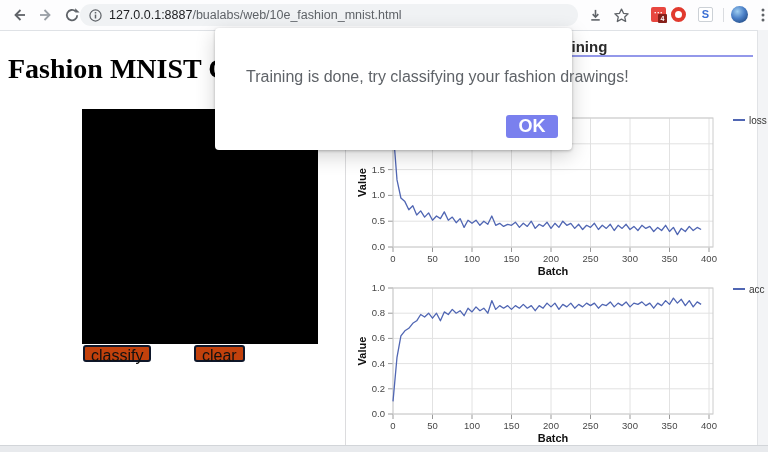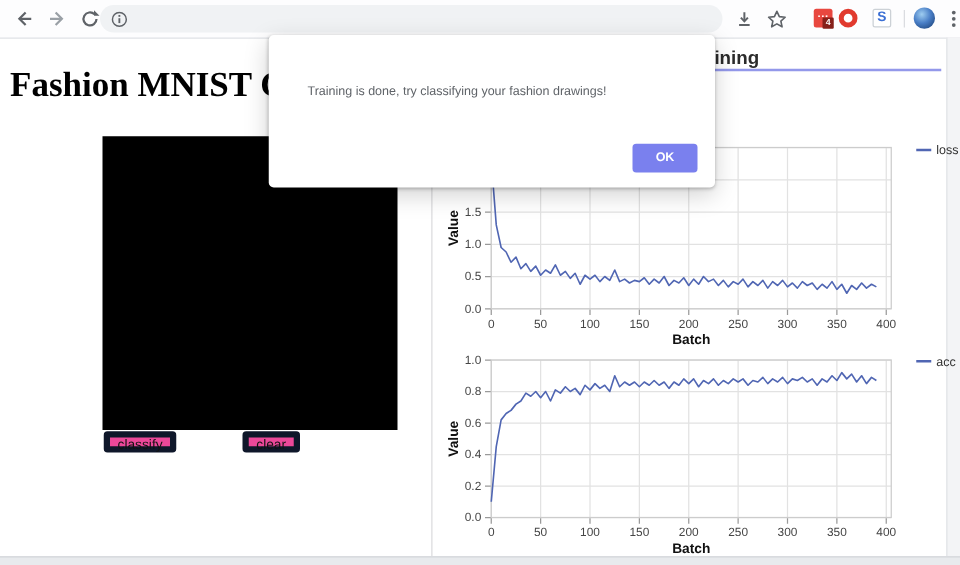--- a/index.html
+++ b/index.html
@@ -18,44 +18,44 @@
   .ext-sq{position:absolute;left:651px;top:7px;width:15px;height:15px;background:#e8473f;border-radius:2px;color:#fff;font-weight:bold;font-size:9px;line-height:13px;text-align:center;cursor:pointer;}
   .ext-badge{position:absolute;left:7px;top:7px;width:9px;height:9px;background:#86201a;color:#fff;font-size:7px;line-height:9px;text-align:center;border-radius:1px;font-weight:bold;}
   .ext-o{position:absolute;left:671px;top:7px;width:7px;height:7px;background:#fff;border:4px solid #e13a2e;border-radius:50%;cursor:pointer;}
   .ext-s{position:absolute;left:698px;top:7px;width:13px;height:13px;background:#fff;border:1px solid #ccd1d6;border-radius:2px;color:#3b6fd4;font-weight:bold;font-size:11px;line-height:13px;text-align:center;cursor:pointer;}
   .tb-sep{position:absolute;left:723px;top:8px;width:1px;height:14px;background:#dadce0;}
   .globe{position:absolute;left:731px;top:6px;width:17px;height:17px;border-radius:50%;cursor:pointer;
     background:radial-gradient(circle at 38% 32%, #9ecdf0 0%, #4a7fc7 45%, #27518c 80%, #1b3a66 100%);}
   
   #heading{position:absolute;left:8px;top:34px;font-family:"Liberation Serif",serif;font-weight:bold;font-size:28px;color:#000;white-space:nowrap;}
   #draw-canvas{position:absolute;left:82px;top:109px;width:236px;height:235px;background:#000;cursor:crosshair;}
-  .pg-btn{position:absolute;top:345px;height:17px;font-family:"Liberation Sans",sans-serif;font-size:11px;color:#111;
-    background:#ec4899;border:5px solid #0f172a;border-radius:3px;padding:0 6px;cursor:pointer;}
+  .pg-btn{position:absolute;top:345px;height:17px;font-family:"Liberation Sans",sans-serif;font-size:16px;color:#111;
+    background:#c2410c;border:2px solid #0f172a;border-radius:3px;padding:0 6px;cursor:pointer;}
   #btn-classify{left:83px;}
   #btn-clear{left:151px;margin-left:43px;}
   
   #visor-divider{position:absolute;left:345px;top:30px;width:1px;height:415px;background:#dcdcde;}
   #right-gutter{position:absolute;left:757px;top:30px;width:11px;height:415px;background:#f3f4f6;border-left:1px solid #e1e3e6;}
   #tab-label{position:absolute;left:549px;top:38px;font-size:15px;font-weight:bold;color:#2b2b2b;cursor:pointer;}
   #tab-underline{position:absolute;left:349px;top:55px;width:404px;height:2px;background:#9398ea;}
   svg.chart{position:absolute;}
   #chart-loss{left:350px;top:100px;}
   #chart-acc{left:350px;top:275px;}
   .tick{font-family:"Liberation Sans",sans-serif;font-size:9.5px;fill:#464646;}
   .axis-title{font-family:"Liberation Sans",sans-serif;font-size:11px;font-weight:bold;fill:#111;}
   .legend{font-family:"Liberation Sans",sans-serif;font-size:10px;fill:#333;}
   
   #bottom-strip{position:absolute;left:0;top:445px;width:768px;height:7px;background:#e8eaed;border-top:1px solid #d2d5d9;}
   
   #dialog{position:absolute;left:215px;top:28px;width:357px;height:122px;background:#fff;border-radius:4px;z-index:50;
     box-shadow:0 1px 3px rgba(0,0,0,.25), 0 6px 20px rgba(0,0,0,.18);}
   #dialog-title{position:absolute;left:31px;top:14px;font-size:14.5px;color:#202124;white-space:nowrap;}
-  #dialog-message{position:absolute;left:31px;top:40px;font-size:10px;color:#5f6368;white-space:nowrap;}
+  #dialog-message{position:absolute;left:31px;top:40px;font-size:16px;color:#5f6368;white-space:nowrap;}
   #ok-button{position:absolute;left:291px;top:87px;width:52px;height:23px;background:#7a80ee;border:none;border-radius:3px;
-    color:#fff;font-size:10px;font-weight:bold;cursor:pointer;}
+    color:#fff;font-size:18px;font-weight:bold;cursor:pointer;}
 </style>
 </head>
 <body>
 
 <div id="window">
 
   <div id="toolbar">
     <div class="tb-btn" style="left:10px;">
       <svg width="16" height="16" viewBox="0 0 16 16">
         <path d="M9.5 3 L4.5 8 L9.5 13" fill="none" stroke="#5f6368" stroke-width="1.8"></path>
@@ -73,20 +73,21 @@
         <path d="M13.2 8.2 A5.2 5.2 0 1 1 11.6 4.4" fill="none" stroke="#5f6368" stroke-width="1.8"></path>
         <path d="M11.2 1.2 L11.2 5.6 L15.6 5.6 Z" fill="#5f6368"></path>
       </svg>
     </div>
     <div id="addr">
       <svg width="13" height="13" viewBox="0 0 14 14">
         <circle cx="7" cy="7" r="6" fill="none" stroke="#5f6368" stroke-width="1.3"></circle>
         <rect x="6.2" y="6" width="1.6" height="4.2" fill="#5f6368"></rect>
         <rect x="6.2" y="3.2" width="1.6" height="1.6" fill="#5f6368"></rect>
       </svg>
+      <span id="url"><span class="host">127.0.0.1:8887</span><span class="path">/bualabs/web/10e_fashion_mnist.html</span></span>
     </div>
     <div class="tb-btn" style="left:586px;">
       <svg width="15" height="15" viewBox="0 0 16 16">
         <path d="M8 2 V9" stroke="#5f6368" stroke-width="1.7" fill="none"></path>
         <path d="M5 6.5 L8 9.7 L11 6.5" stroke="#5f6368" stroke-width="1.7" fill="none"></path>
         <path d="M3.5 12.7 H12.5" stroke="#5f6368" stroke-width="1.7"></path>
       </svg>
     </div>
     <div class="tb-btn" style="left:612px;">
       <svg width="17" height="17" viewBox="0 0 18 18">

